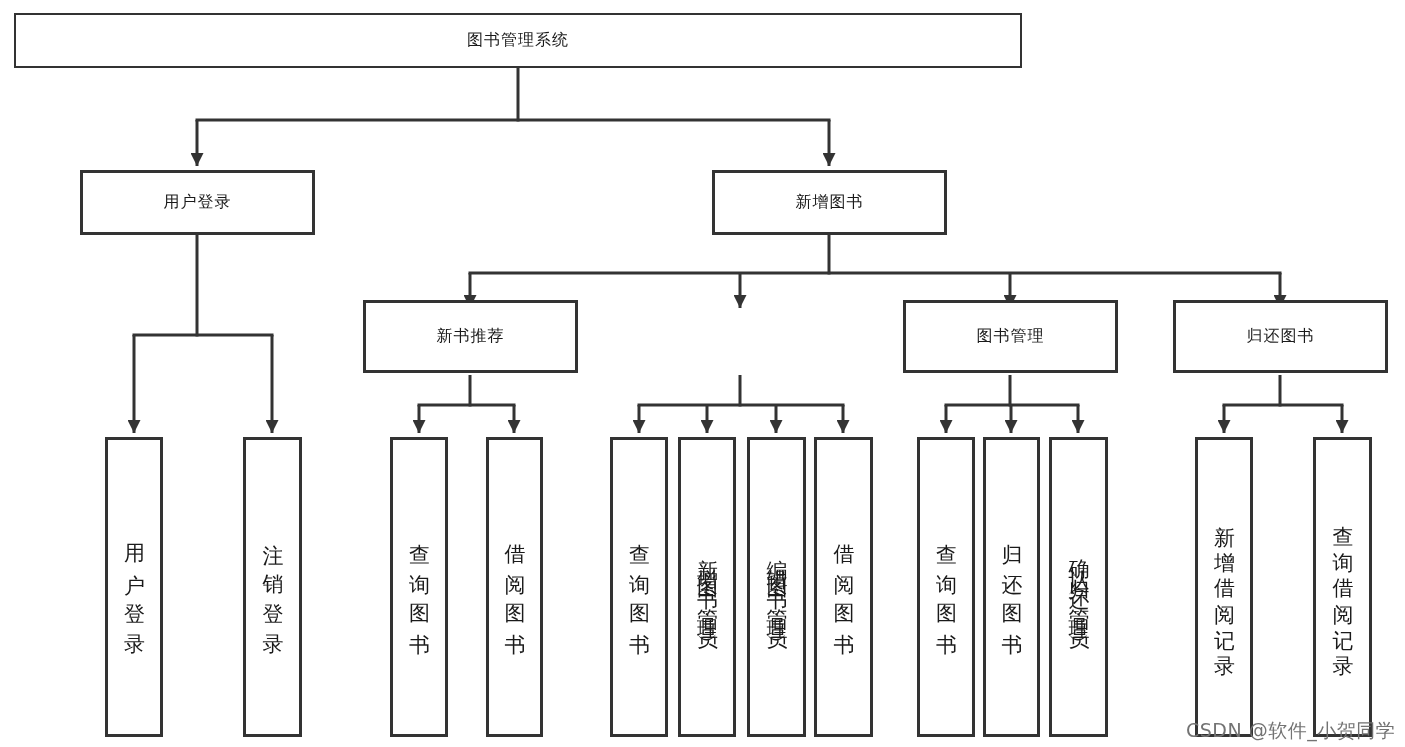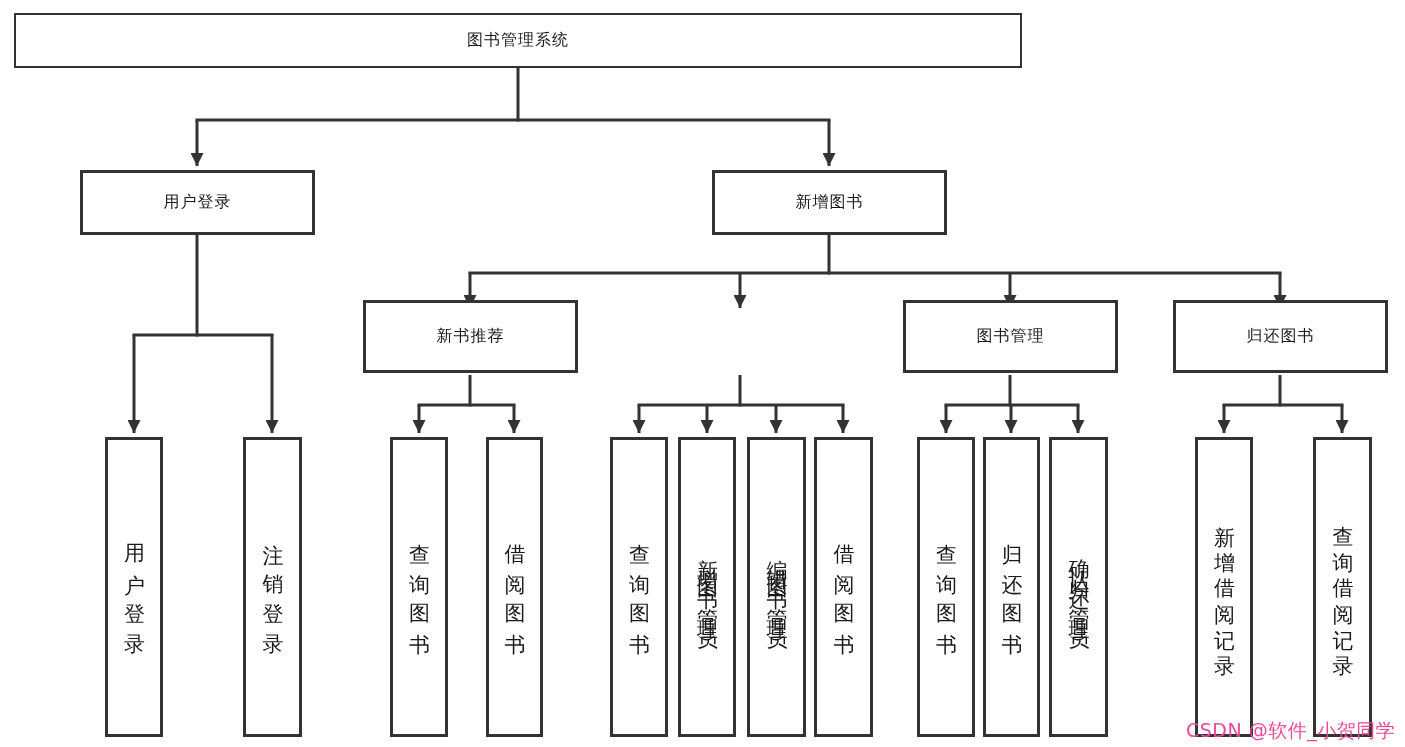--- a/index.html
+++ b/index.html
@@ -64,21 +64,21 @@
   .leaf-9  { left: 917px;  width: 58px; }
   .leaf-10 { left: 983px;  width: 57px; }
   .leaf-11 { left: 1049px; width: 59px; }
   .leaf-12 { left: 1195px; width: 58px; }
   .leaf-13 { left: 1313px; width: 59px; }
   .watermark {
     position: absolute;
     left: 1186px;
     top: 718px;
     font-size: 19px;
-    color: #ec4899;
+    color: #737373;
     z-index: 3;
     white-space: nowrap;
     letter-spacing: 0.5px;
   }
 </style>
 </head>
 <body>
 
 <div id="stage">
 

